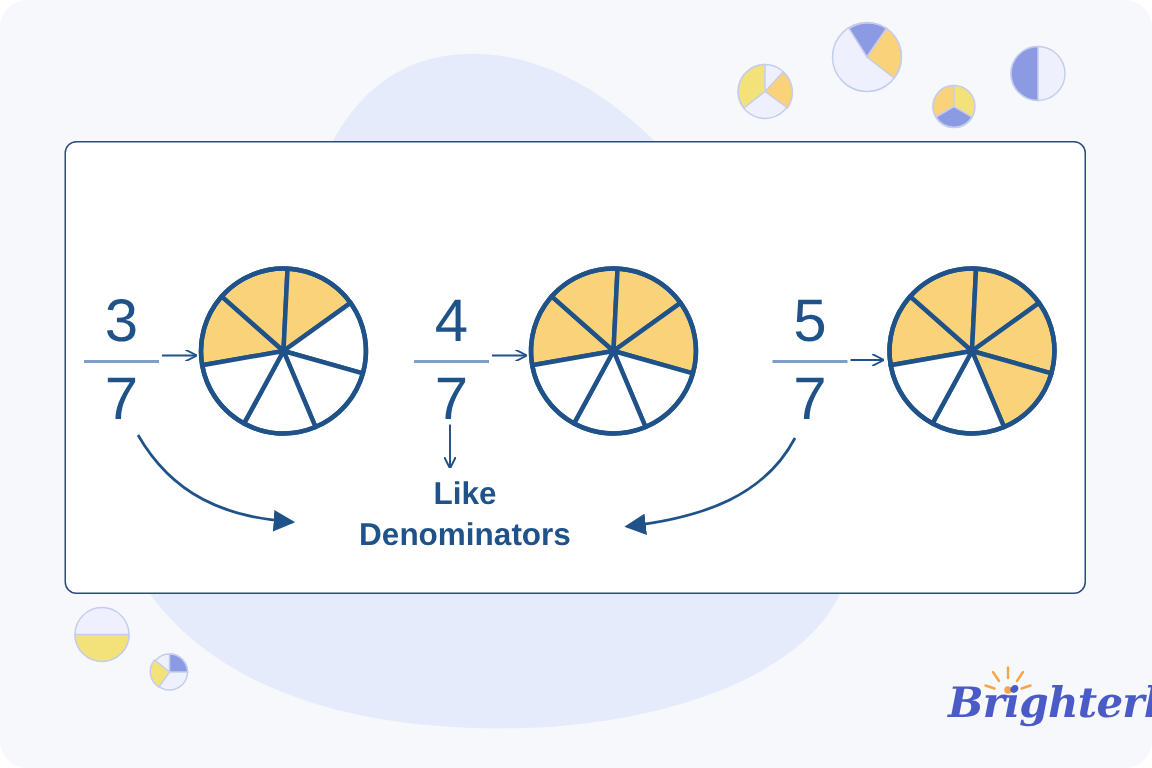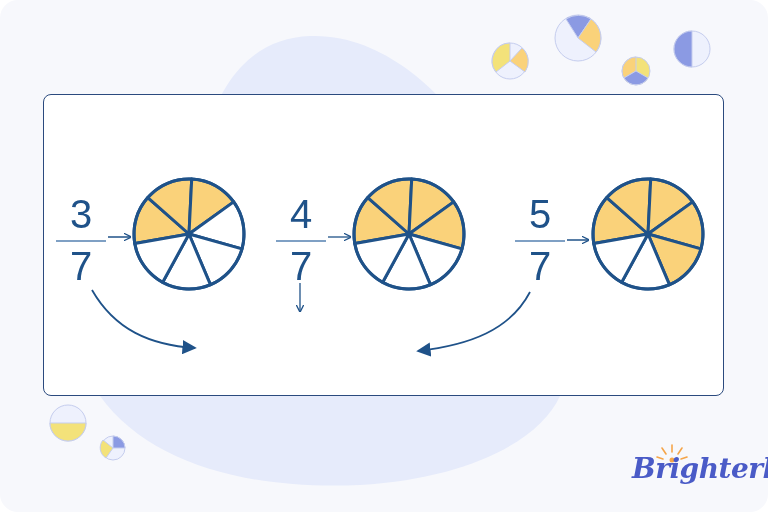--- a/index.html
+++ b/index.html
@@ -119,20 +119,22 @@
           <path d="M648 234 L692.7 201.9 A55 55 0 0 1 700.9 248.9 Z" fill="#fad27a" stroke="#1f5289" stroke-width="3" stroke-linejoin="round"></path>
           <path d="M648 234 L700.9 248.9 A55 55 0 0 1 669.4 284.7 Z" fill="#fad27a" stroke="#1f5289" stroke-width="3" stroke-linejoin="round"></path>
           <path d="M648 234 L669.4 284.7 A55 55 0 0 1 621.7 282.3 Z" fill="#ffffff" stroke="#1f5289" stroke-width="3" stroke-linejoin="round"></path>
           <path d="M648 234 L621.7 282.3 A55 55 0 0 1 593.8 243.5 Z" fill="#ffffff" stroke="#1f5289" stroke-width="3" stroke-linejoin="round"></path>
           <circle cx="648" cy="234" r="55" fill="none" stroke="#1f5289" stroke-width="3"></circle>
         </g>
       </g>
   </svg>
 
   <div class="label">
+    <div>Like</div>
+    <div>Denominators</div>
   </div>
 
   <svg class="overlay" width="768" height="512" viewBox="0 0 768 512">
     <g stroke="#f5a54a" stroke-width="1.6" stroke-linecap="round">
       <line x1="672" y1="452" x2="672" y2="445"></line>
       <line x1="666" y1="454" x2="662" y2="448"></line>
       <line x1="678" y1="454" x2="682" y2="448"></line>
       <line x1="663" y1="459" x2="657" y2="457"></line>
       <line x1="681" y1="459" x2="687" y2="457"></line>
     </g>

